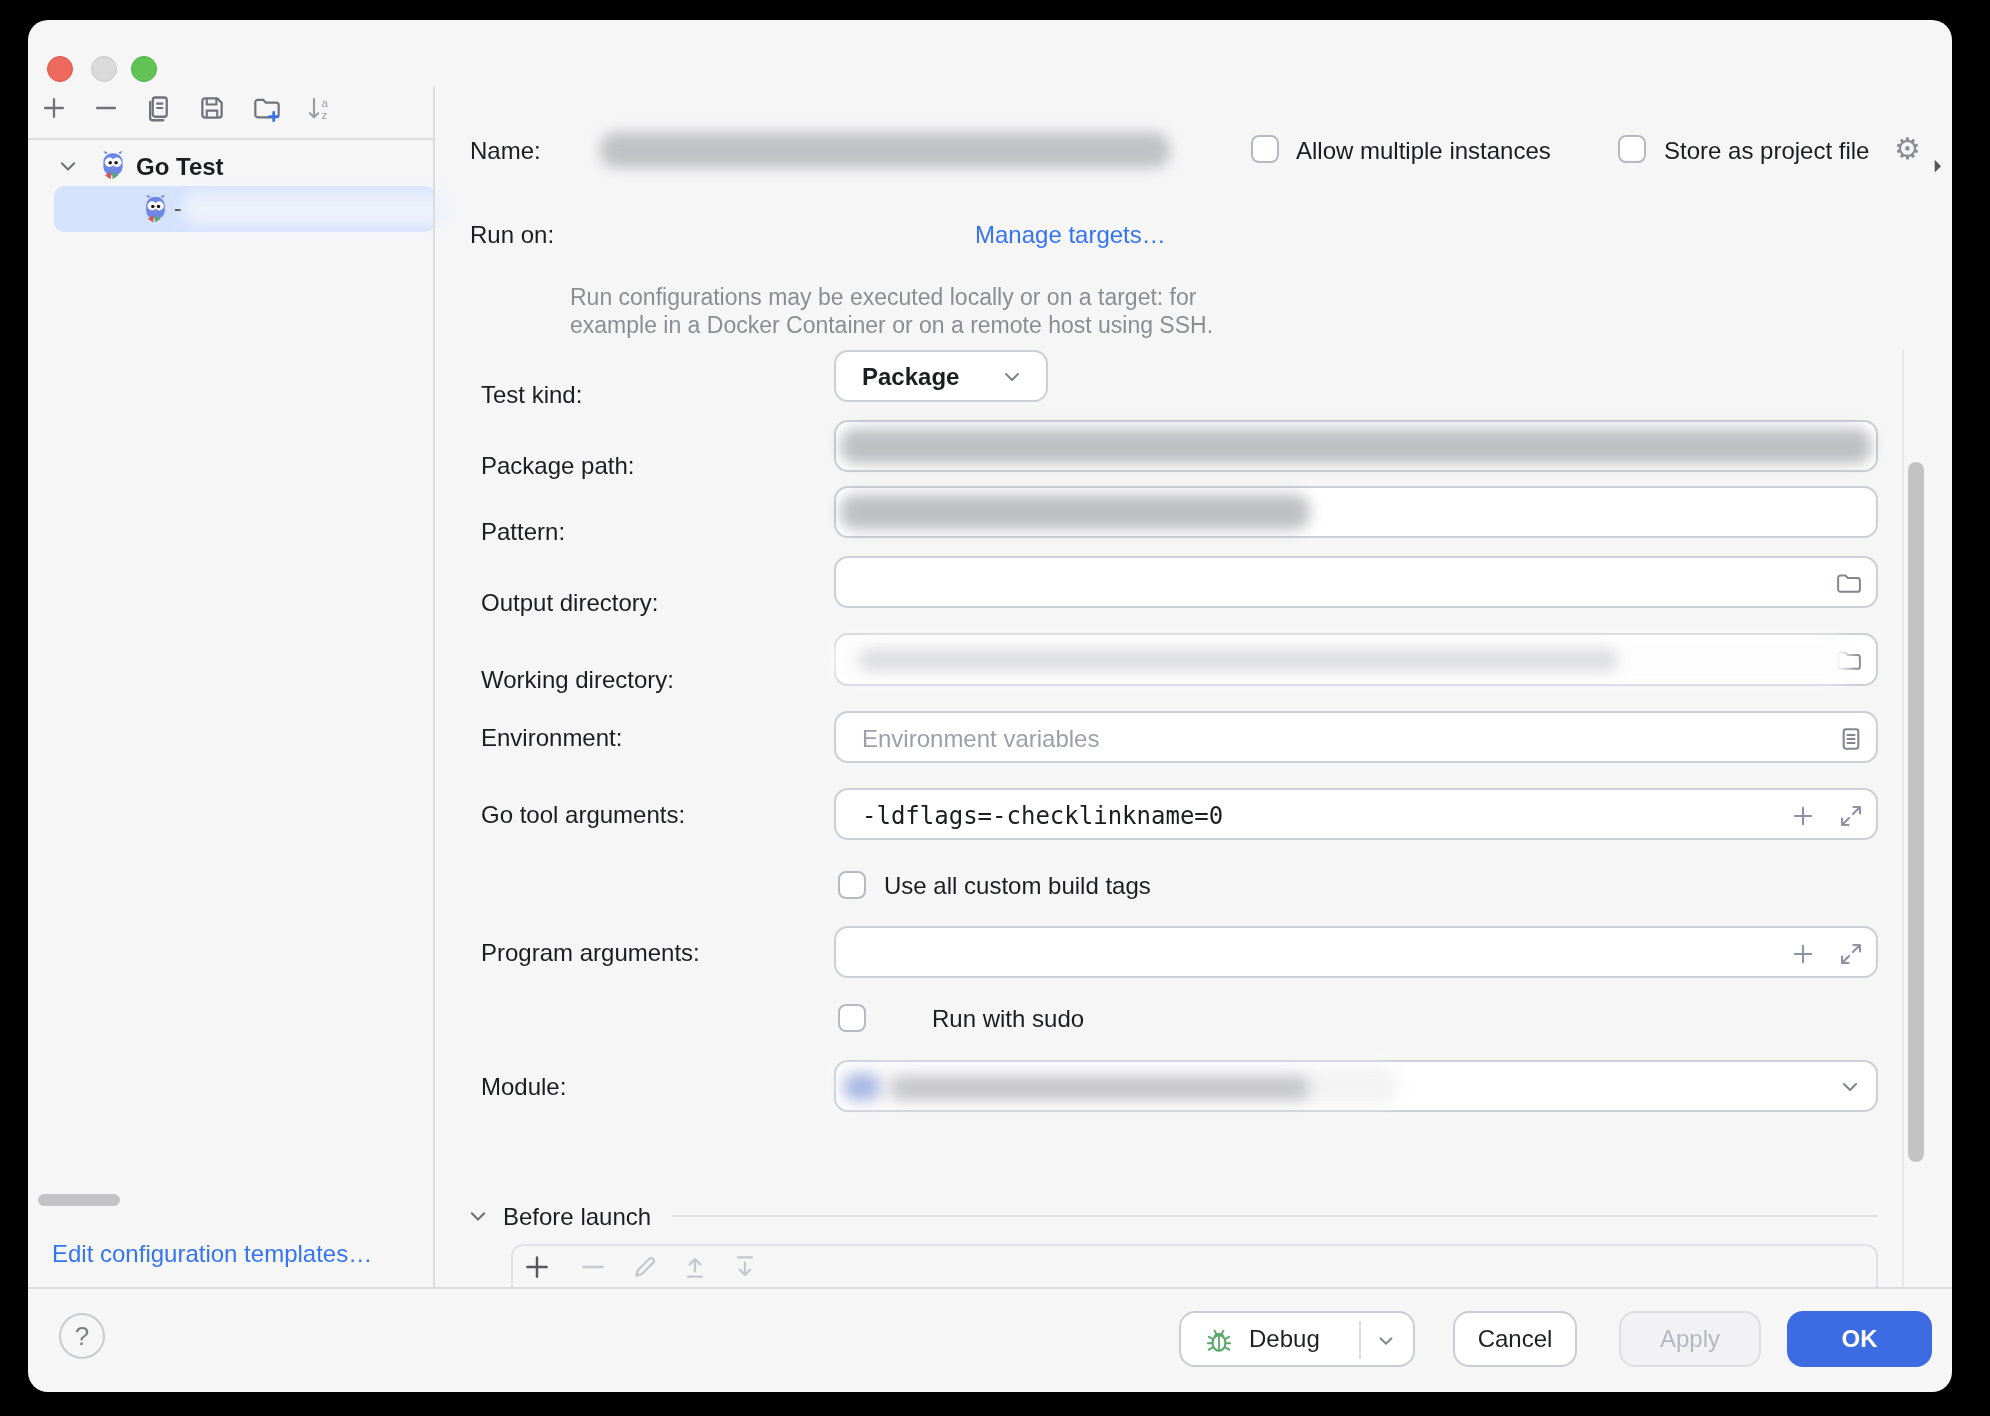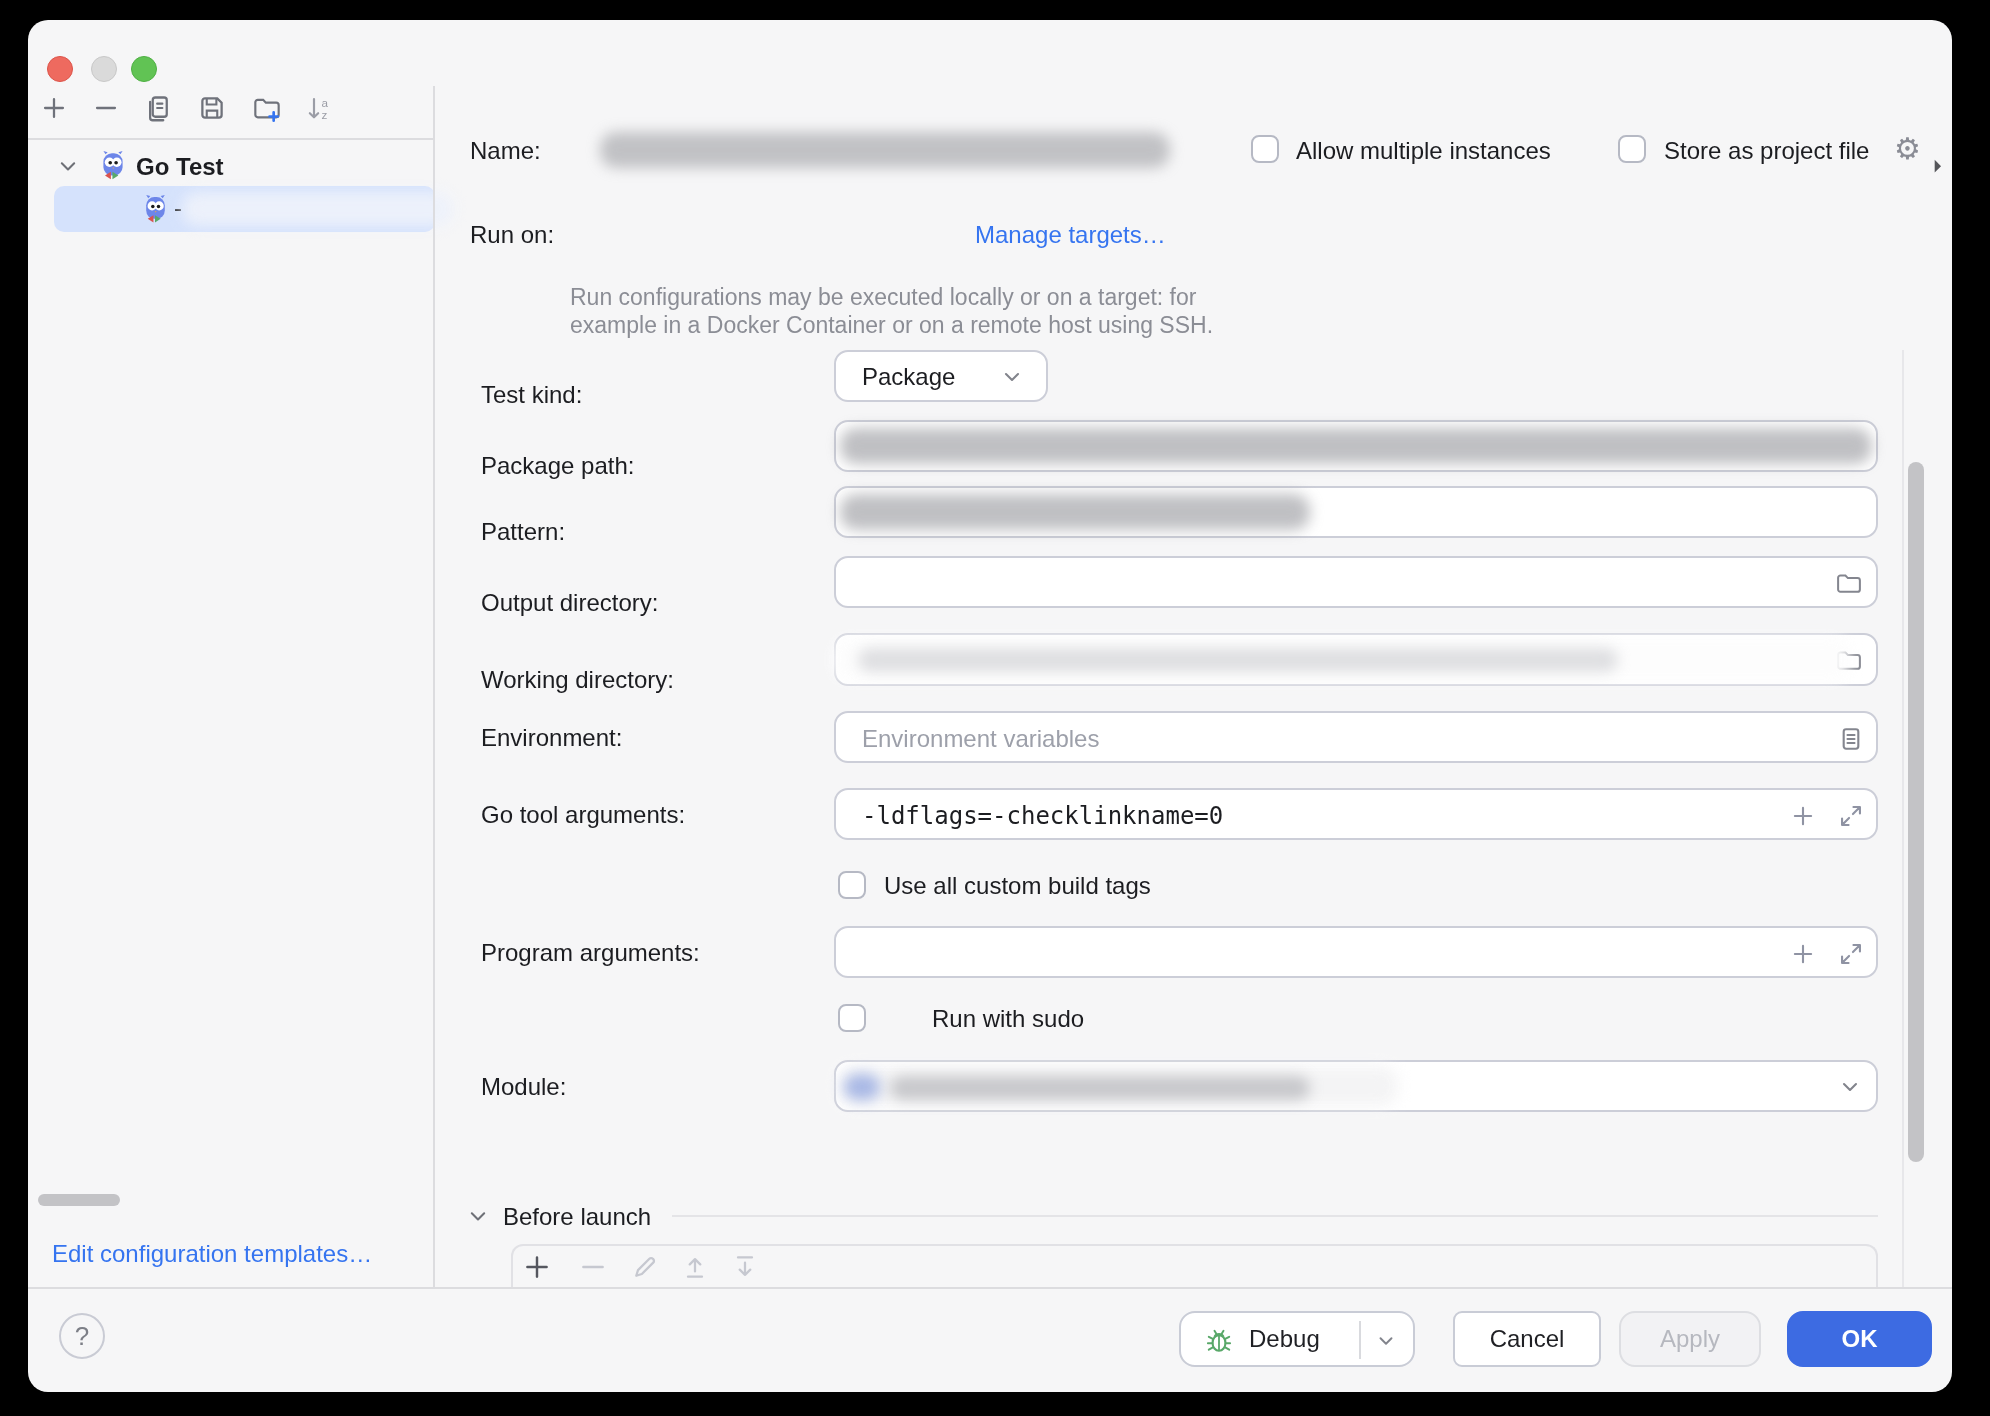--- a/index.html
+++ b/index.html
@@ -134,21 +134,21 @@
     <span class="gear-tri"></span>
   </div>
 
   <div class="lbl" style="left:442px;top:201px;">Run on:</div>
   <div class="link" style="left:947px;top:201px;">Manage targets…</div>
   <div class="help" style="left:542px;top:264px;">Run configurations may be executed locally or on a target: for</div>
   <div class="help" style="left:542px;top:292px;">example in a Docker Container or on a remote host using SSH.</div>
 
   <div class="lbl" style="left:453px;top:361px;">Test kind:</div>
   <div class="field" style="left:806px;top:330px;width:214px;height:52px;">
-    <div class="abs" style="left:26px;top:11px;font-size:24px;color:#1c1d21;">Package</div>
+    <div class="abs" style="left:26px;top:11px;font-size:24px;color:#1c1d21;font-weight:bold;">Package</div>
     <div class="ico abs" style="left:164px;top:13px;">
       <svg width="24" height="24" viewBox="0 0 16 16">
           <path d="M4 6l4 4 4-4" fill="none" stroke="#82848c" stroke-width="1.4" stroke-linecap="round" stroke-linejoin="round"></path>
         </svg>
     </div>
   </div>
 
   <div class="lbl" style="left:453px;top:432px;">Package path:</div>
   <div class="field" style="left:806px;top:400px;width:1044px;height:52px;"></div>
   <div class="smudge" style="left:812px;top:408px;width:1032px;height:36px;background:#8c8d93;opacity:.55;"></div>
@@ -288,21 +288,21 @@
         </svg>
     </div>
     <span style="margin-left:68px;">Debug</span>
     <div class="abs" style="left:178px;top:8px;width:2px;height:38px;background:#d9dade;"></div>
     <div class="ico abs" style="left:194px;top:17px;">
       <svg width="22" height="22" viewBox="0 0 16 16">
           <path d="M4 6l4 4 4-4" fill="none" stroke="#82848c" stroke-width="1.4" stroke-linecap="round" stroke-linejoin="round"></path>
         </svg>
     </div>
   </div>
-  <div class="btn" style="left:1425px;top:1291px;width:148px;border-radius:9px;">
+  <div class="btn" style="left:1425px;top:1291px;width:124px;">
     <span>Cancel</span>
   </div>
   <div class="btn disabled" style="left:1591px;top:1291px;width:142px;">
     <span>Apply</span>
   </div>
   <div class="btn primary" style="left:1759px;top:1291px;width:145px;">
     <span>OK</span>
   </div>
 
 </div>

